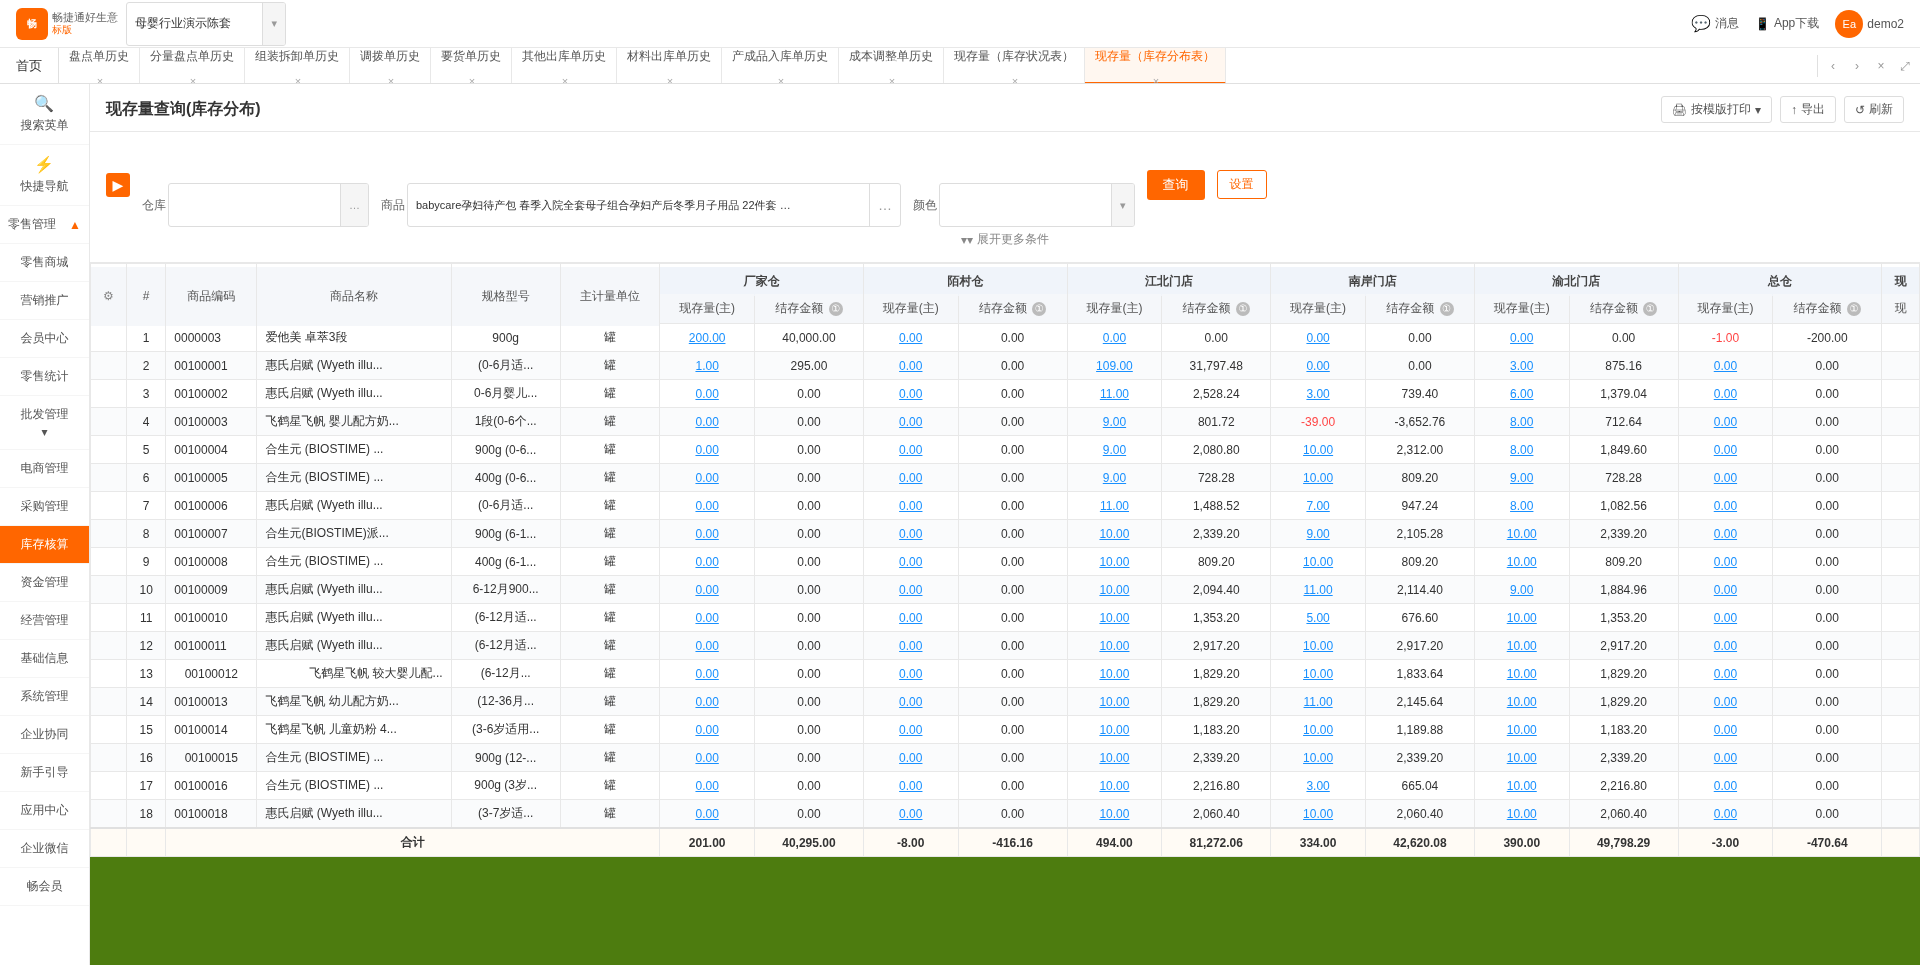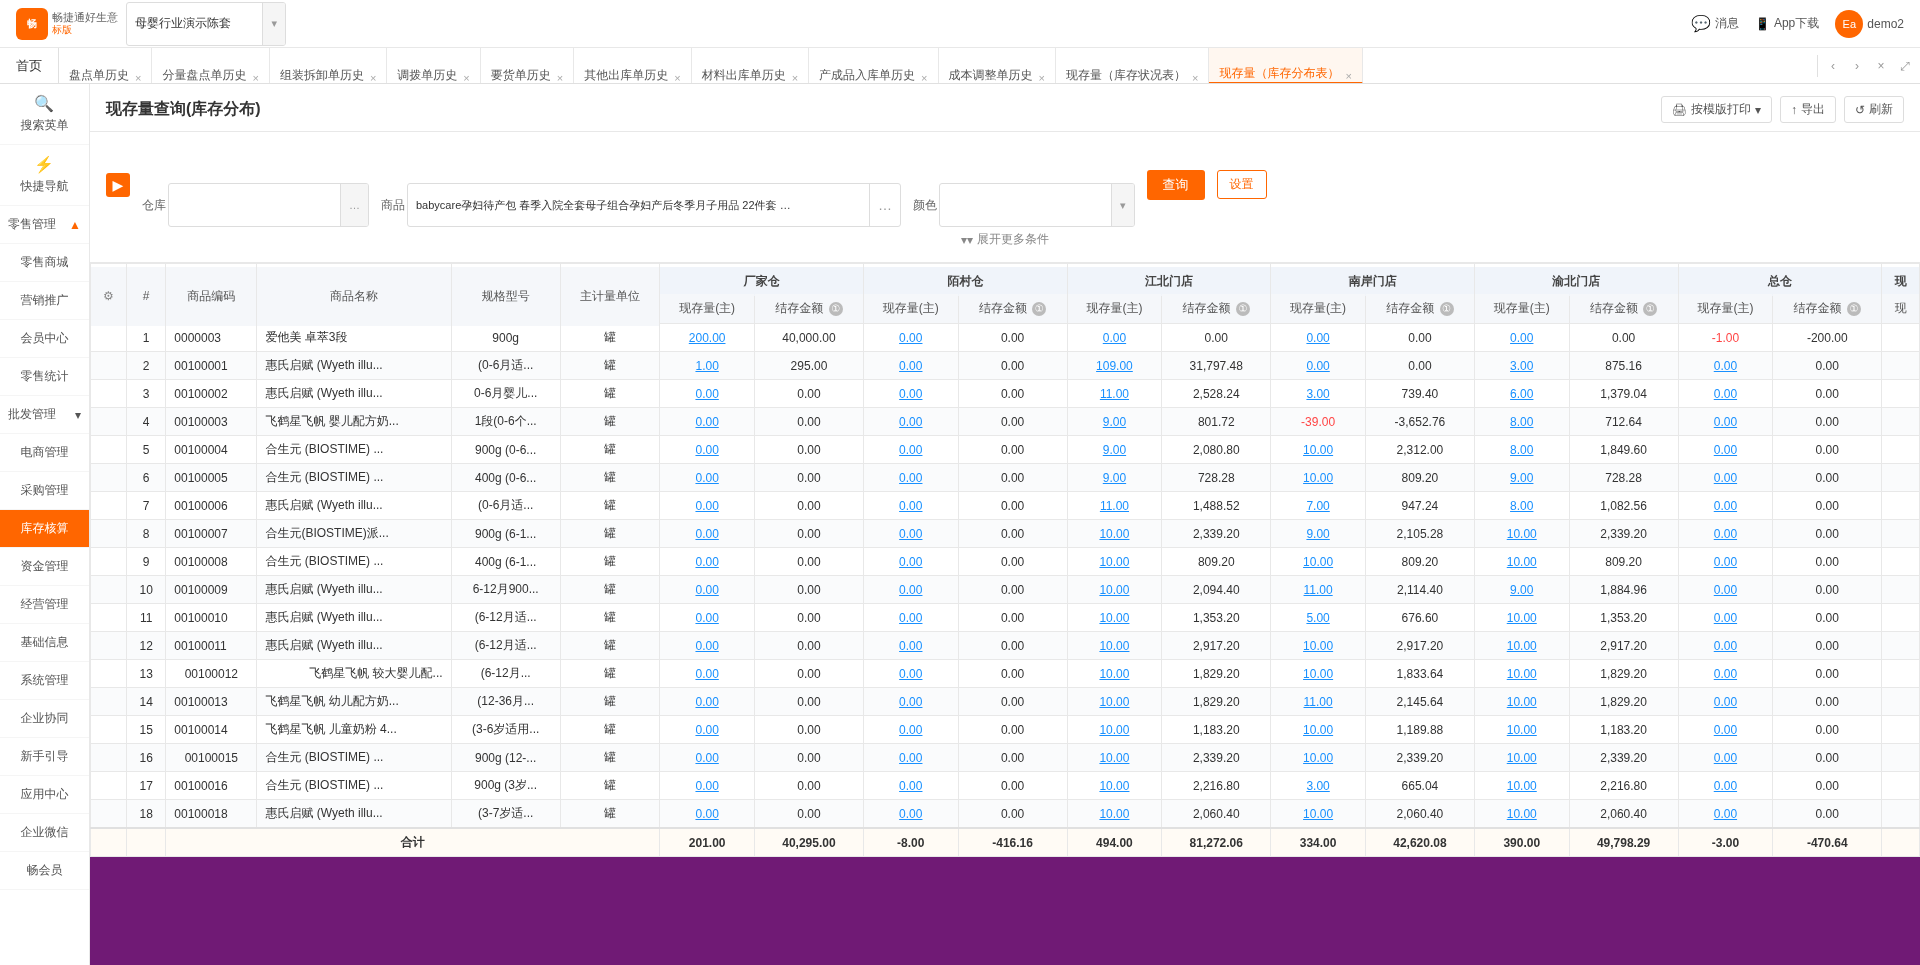--- a/index.html
+++ b/index.html
@@ -79,29 +79,30 @@
     .tabs-scroll {
       display: flex;
       align-items: center;
       overflow: hidden;
       flex: 1;
       height: 36px;
     }
     .tab-item {
       height: 36px;
       display: flex;
-      align-items: flex-end;
+      align-items: center;
       padding: 0 10px;
       border-right: 1px solid #e8e8e8;
       cursor: pointer;
       white-space: nowrap;
       color: #555;
       font-size: 12px;
-      gap: 4px;
+      gap: 10px;
       flex-shrink: 0;
+      flex-direction: column;
     }
     .tab-item.active {
       background: #fff7f0;
       color: #ff6600;
       border-bottom: 2px solid #ff6600;
     }
     .tab-close {
       font-size: 11px;
       color: #aaa;
       margin-left: 2px;
@@ -142,21 +143,21 @@
     .sidebar-icon { font-size: 16px; margin-bottom: 2px; }
 
     
     .main-content {
       position: absolute;
       top: 84px;
       left: 90px;
       right: 0;
       bottom: 0;
       overflow: hidden;
-      background: #701a75;
+      background: #4d7c0f;
     }
 
     
     .page-header {
       background: #fff;
       padding: 12px 16px 8px;
       border-bottom: 1px solid #e8e8e8;
       display: flex;
       align-items: center;
       justify-content: space-between;
@@ -431,21 +432,21 @@
   </div>
   <div class="sidebar-item">
     <span>营销推广</span>
   </div>
   <div class="sidebar-item">
     <span>会员中心</span>
   </div>
   <div class="sidebar-item">
     <span>零售统计</span>
   </div>
-  <div class="sidebar-item" style="flex-direction:row;justify-content:space-between;padding:10px 8px">
+  <div class="sidebar-item" style="flex-direction:column;justify-content:space-between;padding:10px 8px">
     <span>批发管理</span>
     <span>▾</span>
   </div>
   <div class="sidebar-item">
     <span>电商管理</span>
   </div>
   <div class="sidebar-item">
     <span>采购管理</span>
   </div>
   <div class="sidebar-item active">

